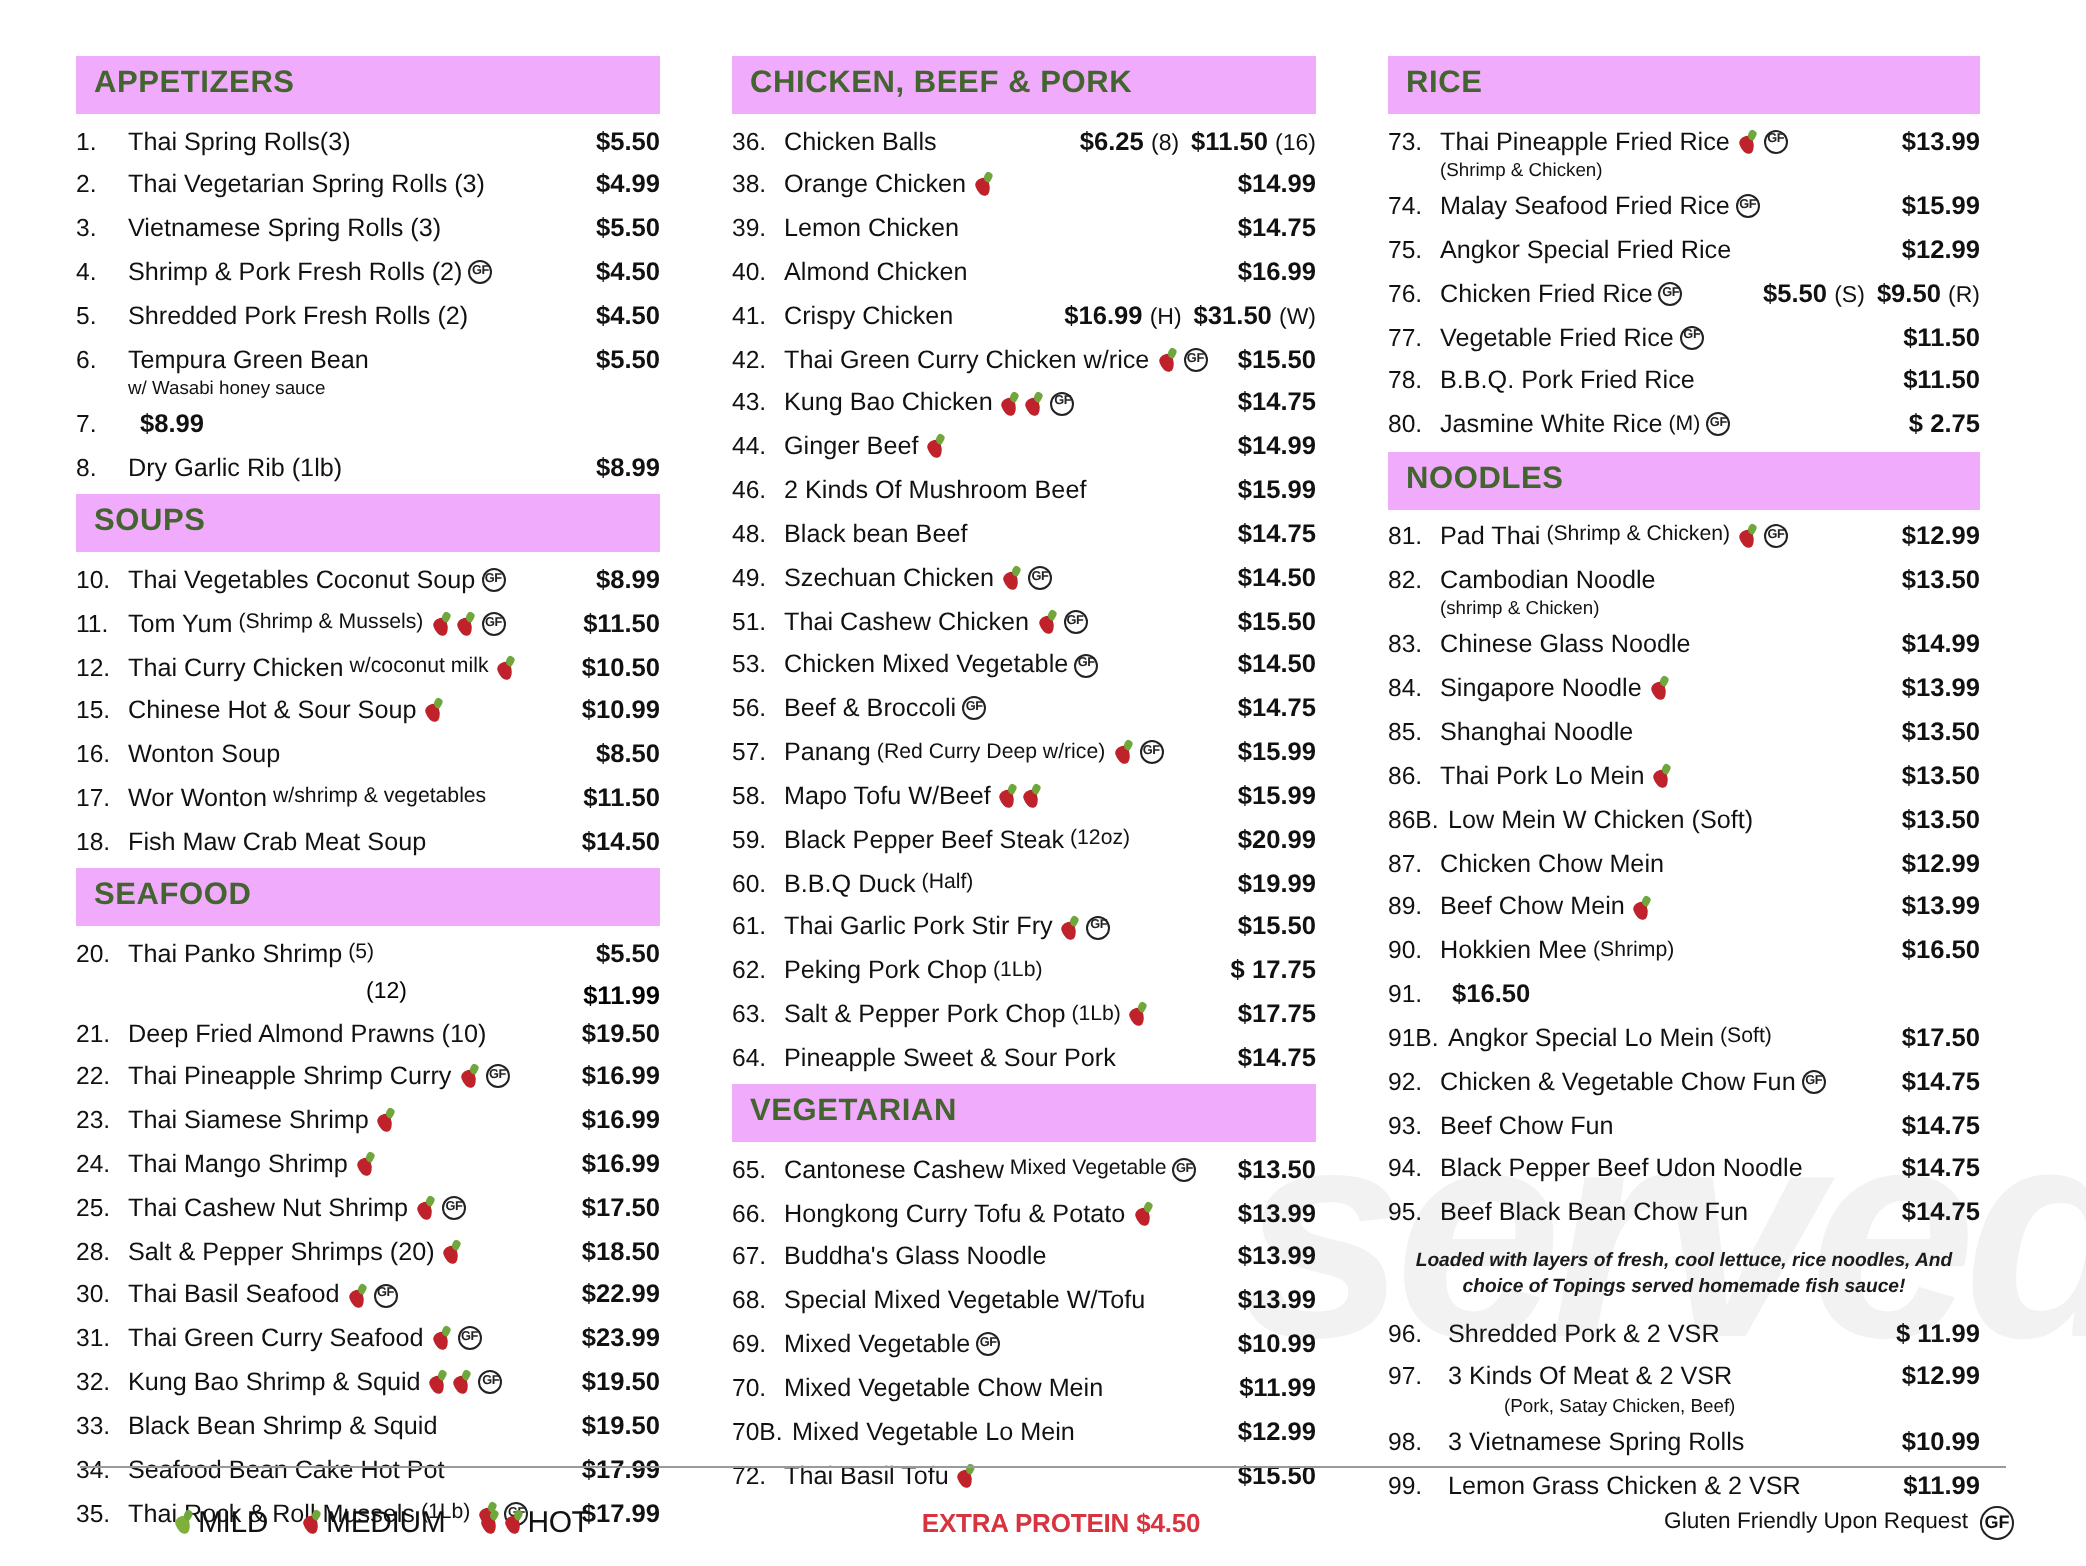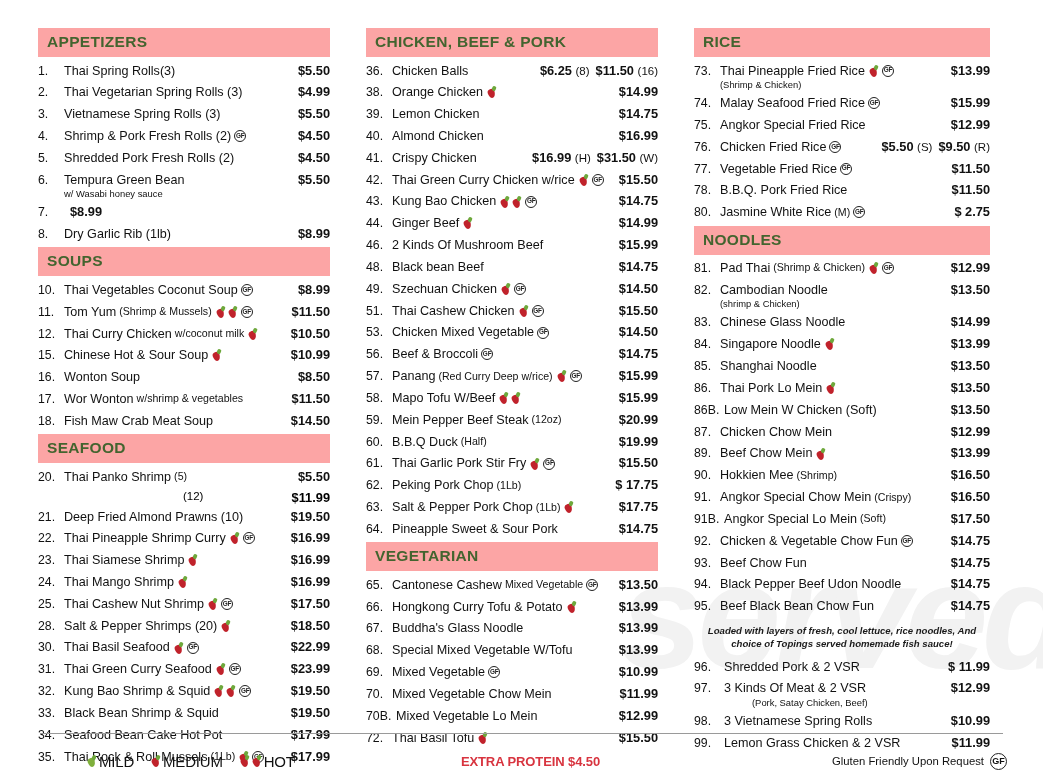--- a/index.html
+++ b/index.html
@@ -32,21 +32,21 @@
     z-index: 2;
     display: flex;
     gap: 36px;
     height: 690px;
   }
   .col { width: 292px; flex: 0 0 292px; }
   .col.col-right { width: 296px; flex: 0 0 296px; }
 
   .section { margin-bottom: 2px; }
   .section-header {
-    background: #fca5a5;
+    background: #f0abfc;
     padding: 5px 9px 6px 9px;
     margin-bottom: 3px;
   }
   .section-header .title {
     font-size: 15.5px;
     font-weight: 700;
     color: #43642f;
     letter-spacing: 0.3px;
   }
   .section-note {
@@ -709,21 +709,21 @@
                   <span class="body"></span>
                   <span class="stem"></span>
                 </span>
               </span>
             </span>
             <span class="price">$15.99</span>
           </div>
           <div class="item">
             <span class="num">59.</span>
             <span class="name">
-              <span class="nm">Mein Pepper Beef Steak</span>
+              <span class="nm">Black Pepper Beef Steak</span>
               <span class="qual">(12oz)</span>
             </span>
             <span class="price">$20.99</span>
           </div>
           <div class="item">
             <span class="num">60.</span>
             <span class="name">
               <span class="nm">B.B.Q Duck</span>
               <span class="qual">(Half)</span>
             </span>
@@ -1010,24 +1010,20 @@
           <div class="item">
             <span class="num">90.</span>
             <span class="name">
               <span class="nm"> Hokkien Mee</span>
               <span class="qual">(Shrimp)</span>
             </span>
             <span class="price">$16.50</span>
           </div>
           <div class="item">
             <span class="num">91.</span>
-            <span class="name">
-              <span class="nm">Angkor Special Chow Mein</span>
-              <span class="qual">(Crispy)</span>
-            </span>
             <span class="price">$16.50</span>
           </div>
           <div class="item wide-num">
             <span class="num">91B.</span>
             <span class="name">
               <span class="nm">Angkor Special Lo Mein</span>
               <span class="qual">(Soft)</span>
             </span>
             <span class="price">$17.50</span>
           </div>

